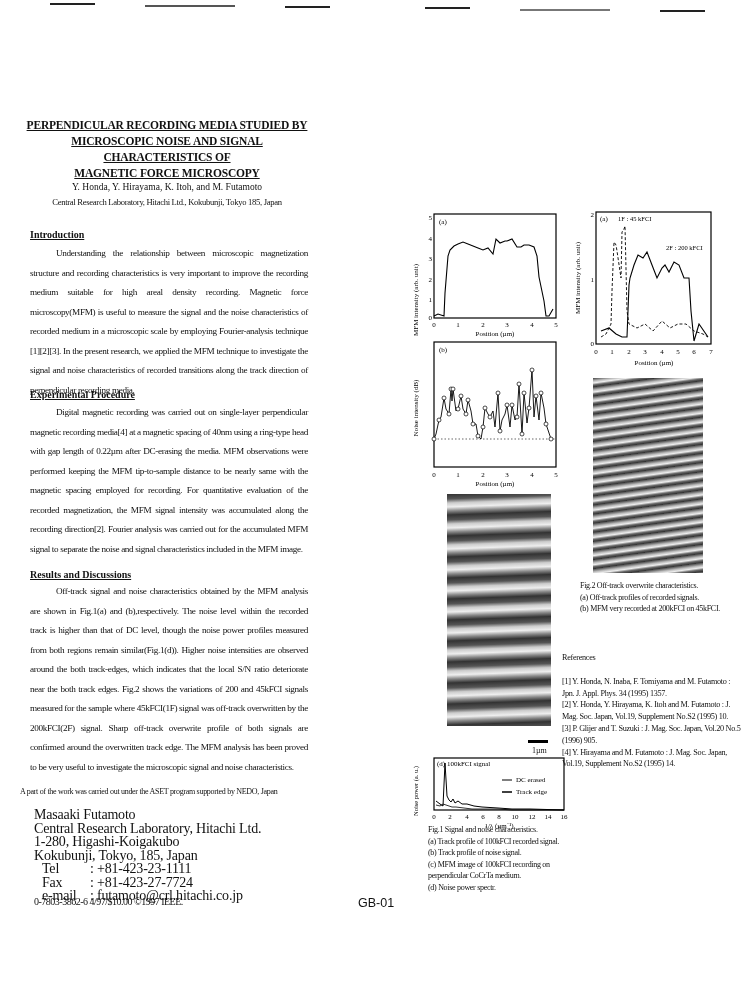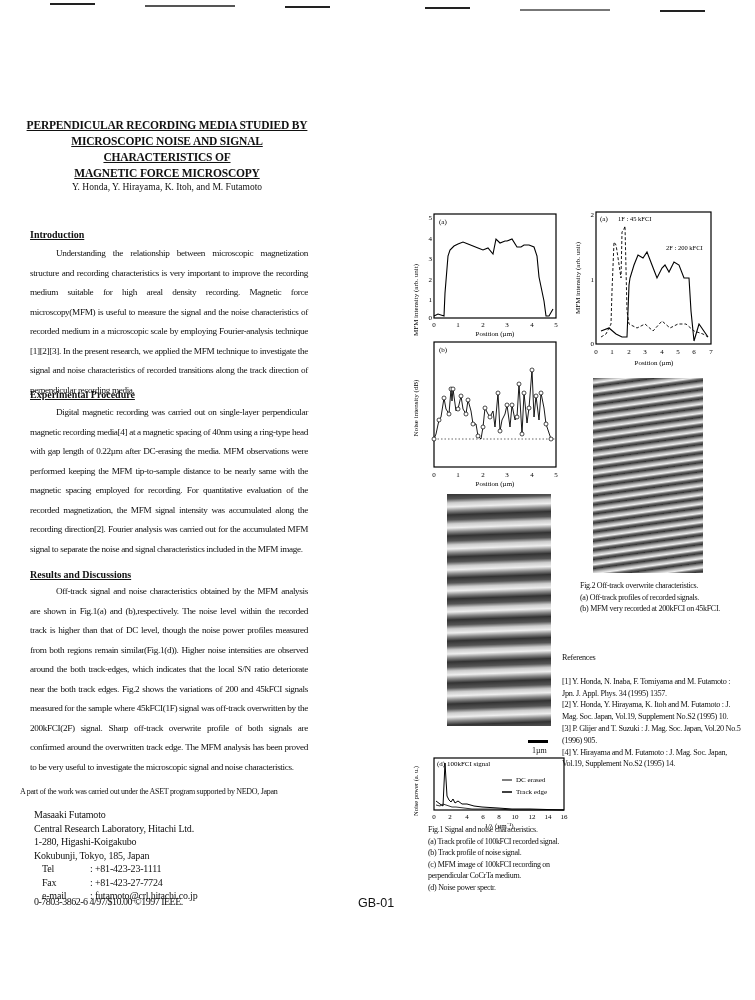--- a/index.html
+++ b/index.html
@@ -5,21 +5,21 @@
   html,body{margin:0;padding:0;background:#fff;}
   body{width:755px;height:1000px;position:relative;overflow:hidden;font-family:"Liberation Serif",serif;color:#111;}
   .abs{position:absolute;}
   .topbar{position:absolute;top:2px;height:2px;background:#222;}
   .title{left:22px;top:117px;width:290px;text-align:center;font-weight:bold;font-size:11.5px;line-height:16px;text-decoration:underline;letter-spacing:-0.2px;}
   .authors{left:22px;top:180px;width:290px;text-align:center;font-size:9.5px;line-height:15px;}
   .heading{font-weight:bold;font-size:10px;text-decoration:underline;left:30px;}
   .para{left:30px;width:278px;font-size:9.2px;line-height:19.5px;text-align:justify;letter-spacing:-0.35px;}
   .para .indent{display:inline-block;width:26px;}
   .ack{left:20px;top:787px;font-size:8px;letter-spacing:-0.3px;}
-  .addr{left:34px;top:808px;font-size:10px;line-height:13.5px;letter-spacing:-0.2px;}
+  .addr{left:34px;top:808px;font-size:14px;line-height:13.5px;letter-spacing:-0.2px;}
   .addr .lbl{display:inline-block;width:48px;padding-left:8px;}
   .footer-left{left:34px;top:896px;font-family:Liberation Serif, serif;font-size:10px;letter-spacing:-0.5px;text-align:center;}
   .footer-right{left:358px;top:896px;font-family:"Liberation Sans",sans-serif;font-size:12.5px;}
   svg text{font-family:"Liberation Serif",serif;}
   .caption{font-size:8px;line-height:11.5px;letter-spacing:-0.3px;}
   .refs{left:562px;top:652px;width:180px;font-size:8.2px;line-height:11.8px;letter-spacing:-0.3px;}
   .mfm{position:absolute;background-color:#999;}
 </style>
 </head>
 <body>
@@ -31,20 +31,21 @@
 <div class="topbar" style="left:520px;width:90px;top:9px;background:#777;"></div>
 <div class="topbar" style="left:660px;width:45px;top:10px;"></div>
 
 <div class="abs title">
   <div>PERPENDICULAR RECORDING MEDIA STUDIED BY</div>
   <div>MICROSCOPIC NOISE AND SIGNAL CHARACTERISTICS OF</div>
   <div>MAGNETIC FORCE MICROSCOPY</div>
 </div>
 <div class="abs authors">
   <div>Y. Honda, Y. Hirayama, K. Itoh, and M. Futamoto</div>
+  <div style="font-size:8.6px;letter-spacing:-0.3px;">Central Research Laboratory, Hitachi Ltd., Kokubunji, Tokyo 185, Japan</div>
 </div>
 
 <div class="abs heading" style="top:229px;">Introduction</div>
 <div class="abs para" style="top:244px;"><span class="indent"></span><span>Understanding the relationship between microscopic magnetization structure and recording characteristics is very important to improve the recording medium suitable for high areal density recording. Magnetic force microscopy(MFM) is useful to measure the signal and the noise characteristics of recorded medium in a microscopic scale by employing Fourier-analysis technique [1][2][3]. In the present research, we applied the MFM technique to investigate the signal and noise characteristics of recorded transitions along the track direction of perpendicular recording media.</span></div>
 
 <div class="abs heading" style="top:389px;">Experimental Procedure</div>
 <div class="abs para" style="top:403px;"><span class="indent"></span><span>Digital magnetic recording was carried out on single-layer perpendicular magnetic recording media[4] at a magnetic spacing of 40nm using a ring-type head with gap length of 0.22µm after DC-erasing the media. MFM observations were performed keeping the MFM tip-to-sample distance to be nearly same with the magnetic spacing employed for recording. For quantitative evaluation of the recorded magnetization, the MFM signal intensity was accumulated along the recording direction[2]. Fourier analysis was carried out for the accumulated MFM signal to separate the noise and signal characteristics included in the MFM image.</span></div>
 
 <div class="abs heading" style="top:569px;">Results and Discussions</div>
 <div class="abs para" style="top:582px;"><span class="indent"></span><span>Off-track signal and noise characteristics obtained by the MFM analysis are shown in Fig.1(a) and (b),respectively. The noise level within the recorded track is higher than that of DC level, though the noise power profiles measured from both regions remain similar(Fig.1(d)). Higher noise intensities are observed around the both track-edges, which indicates that the local S/N ratio deteriorate near the both track edges. Fig.2 shows the variations of 200 and 45kFCI signals measured for the sample where 45kFCI(1F) signal was off-track overwritten by the 200kFCI(2F) signal. Sharp off-track overwrite profile of both signals are confirmed around the overwritten track edge. The MFM analysis has been proved to be very useful to investigate the microscopic signal and noise characteristics.</span></div>

